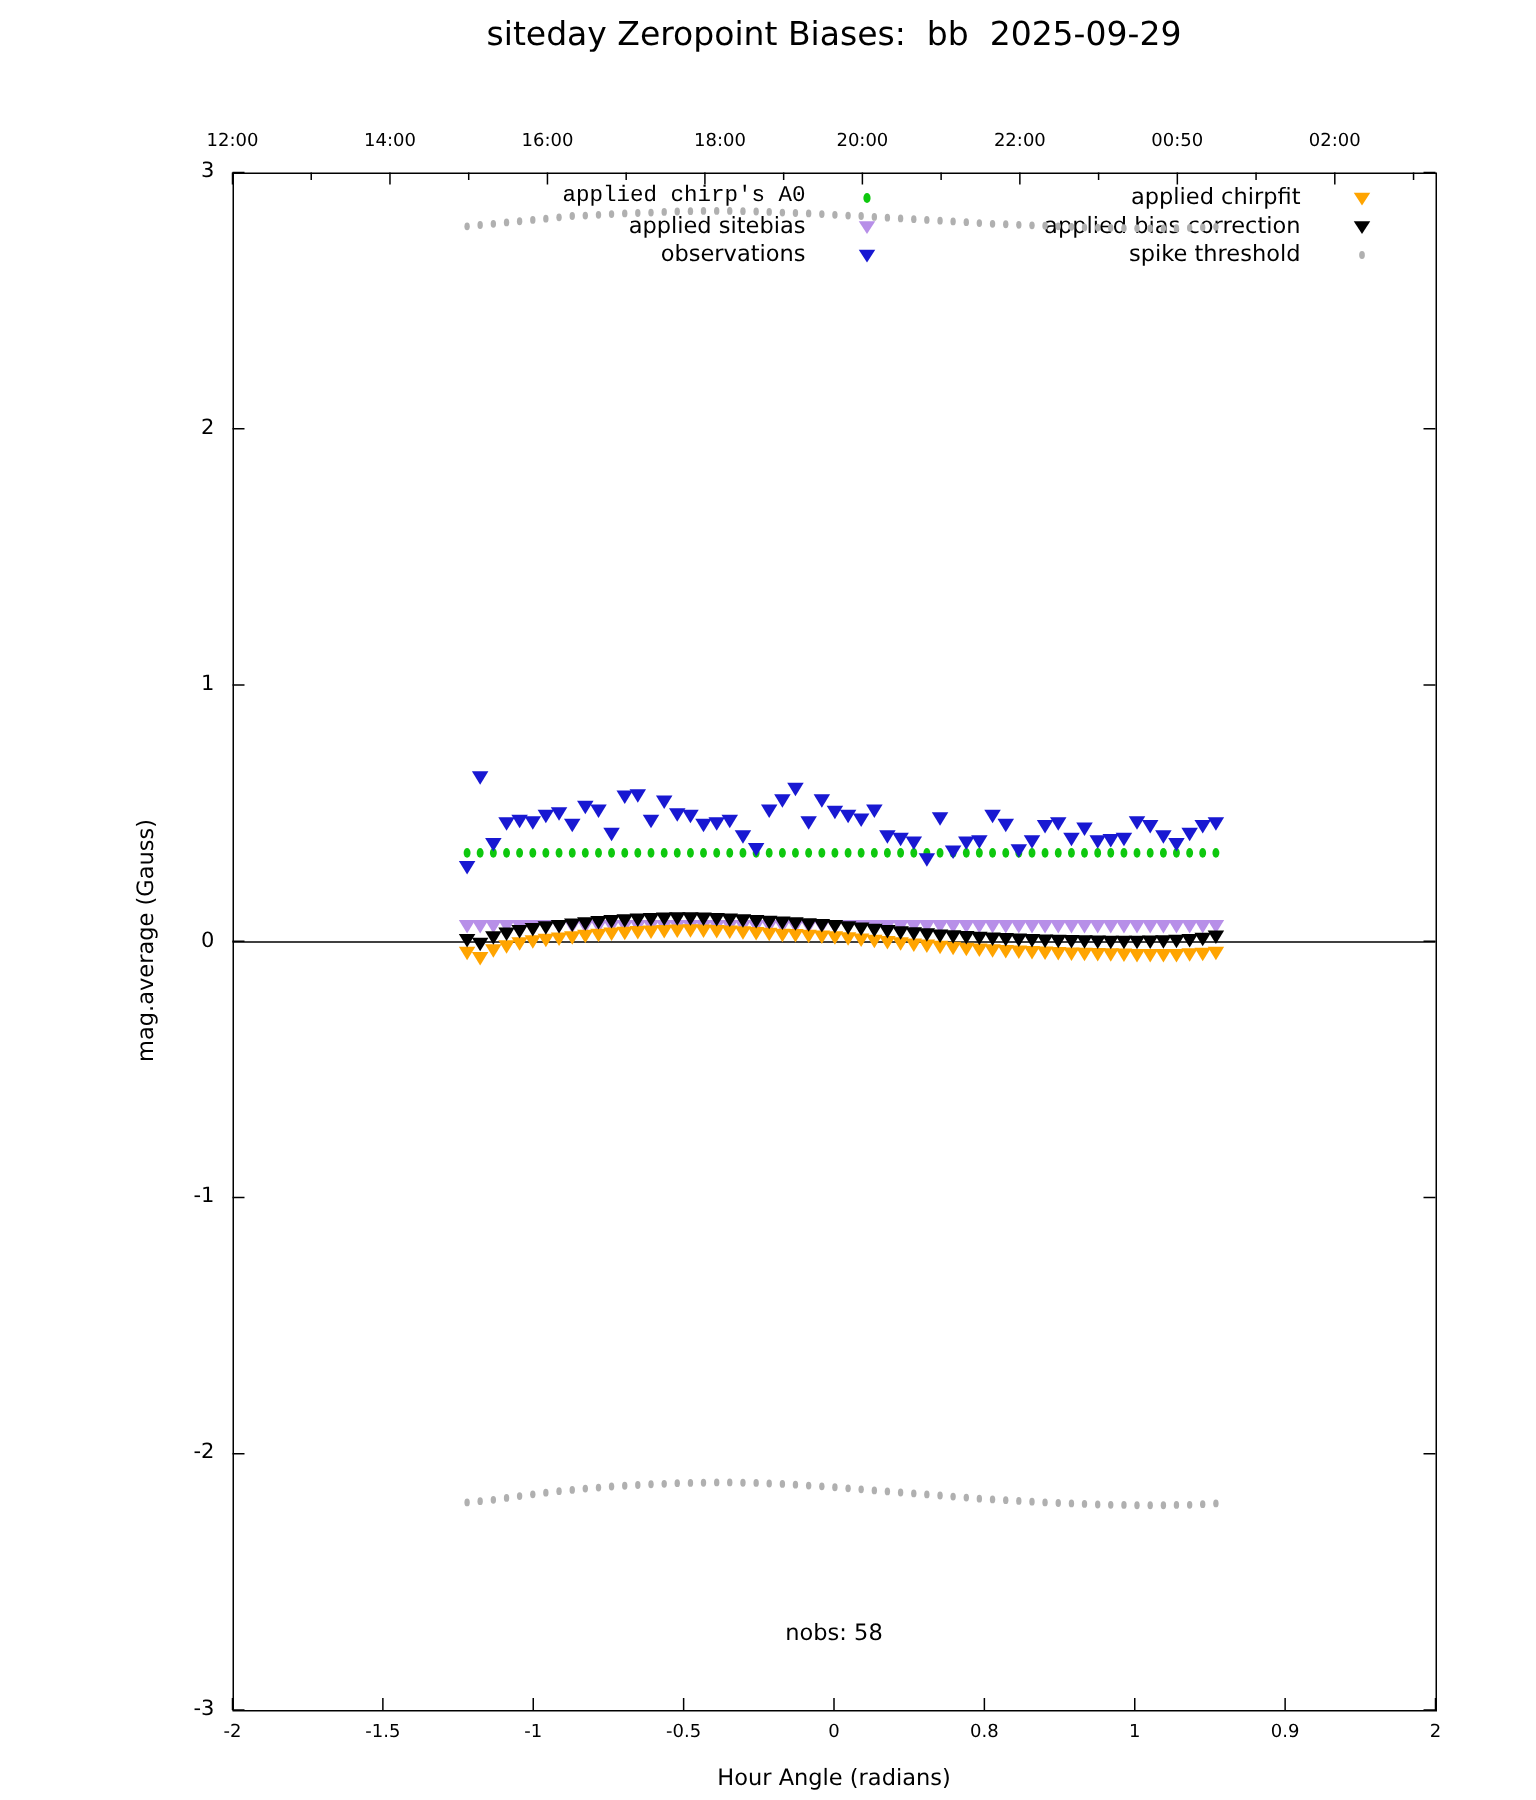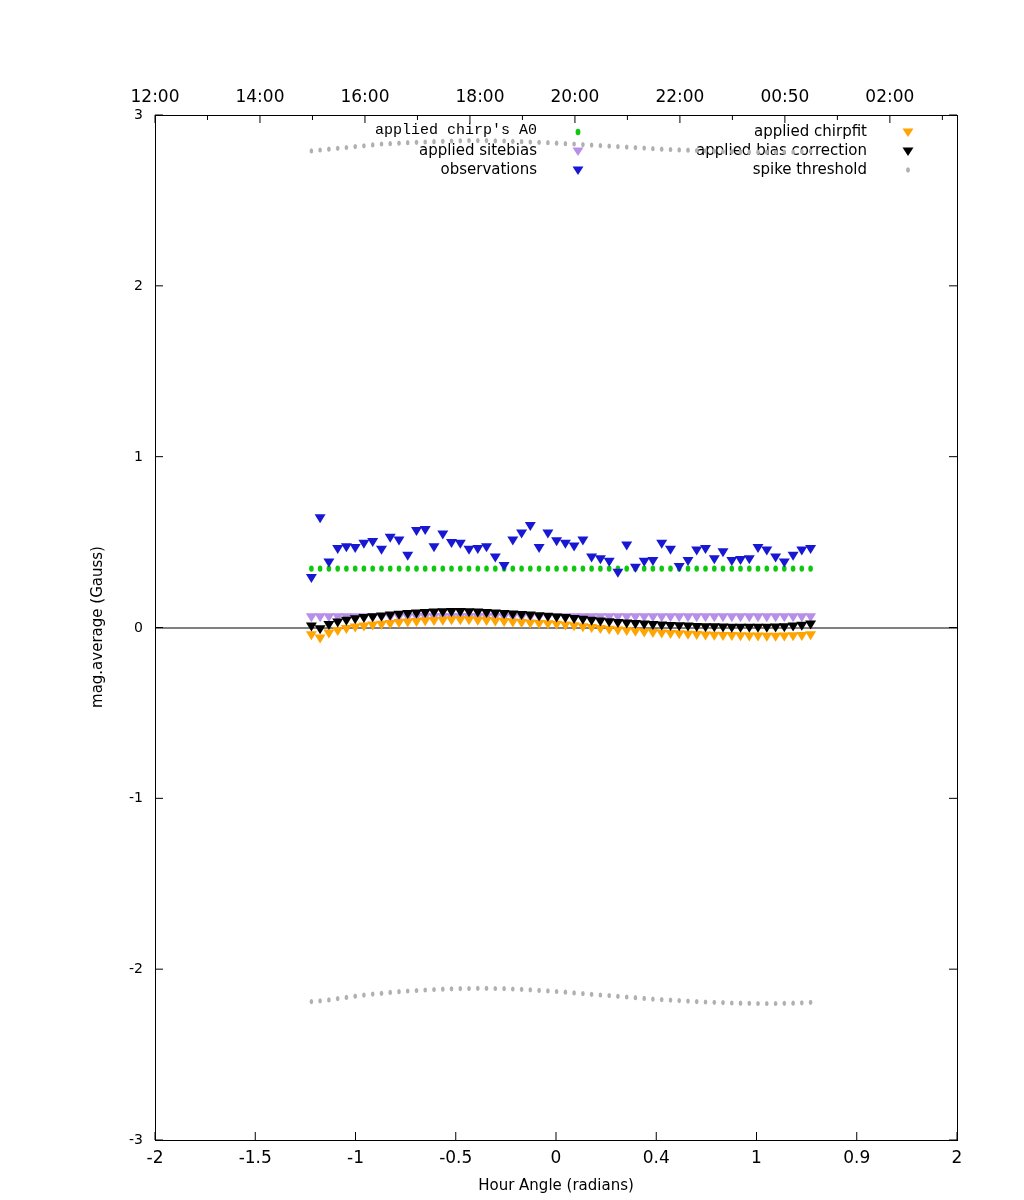--- a/index.html
+++ b/index.html
@@ -7,49 +7,51 @@
     position:relative;width:1024px;height:1200px;background:#ffffff;
     font-family:"DejaVu Sans",sans-serif;color:#000;overflow:hidden;
   }
   .abs{position:absolute;}
   #chart-title{left:156px;top:11px;width:800px;text-align:center;font-size:22px;white-space:pre;}
   #x2-label{left:156px;top:57px;width:800px;text-align:center;font-size:15px;}
   #x-label{left:156px;top:1176px;width:800px;text-align:center;font-size:15px;}
   #y-label{left:97px;top:627px;transform:translate(-50%,-50%) rotate(-90deg);white-space:nowrap;font-size:15px;}
   #nobs-text{left:256px;top:1079px;width:600px;text-align:center;font-size:15px;white-space:pre;}
   #ndiscarded-text{left:256px;top:1099px;width:600px;text-align:center;font-size:15px;white-space:pre;}
-  .tick-label{position:absolute;font-size:17px;text-align:center;width:60px;}
+  .tick-label{position:absolute;font-size:12px;text-align:center;width:60px;}
   .ytick-label{position:absolute;font-size:14px;text-align:right;width:45px;}
   .legend-label{position:absolute;font-size:15px;text-align:right;width:300px;white-space:pre;}
   .legend-marker{position:absolute;width:16px;height:16px;}
   #plot-svg{position:absolute;left:0;top:0;pointer-events:none;}
 </style>
 </head>
 <body>
 
 <div id="canvas">
+  <div id="chart-title" class="abs">siteday Zeropoint Biases:  bb  2025-09-29</div>
   <div id="y-label" class="abs">mag.average (Gauss)</div>
   <div id="x-label" class="abs">Hour Angle (radians)</div>
+  <div id="nobs-text" class="abs">nobs: 58</div>
   <div id="x2-ticks">
       <div class="tick-label" style="left: 125px; top: 86px;">12:00</div>
       <div class="tick-label" style="left: 229.982px; top: 86px;">14:00</div>
       <div class="tick-label" style="left: 334.963px; top: 86px;">16:00</div>
       <div class="tick-label" style="left: 450px; top: 86px;">18:00</div>
       <div class="tick-label" style="left: 544.926px; top: 86px;">20:00</div>
       <div class="tick-label" style="left: 649.908px; top: 86px;">22:00</div>
       <div class="tick-label" style="left: 754.889px; top: 86px;">00:50</div>
       <div class="tick-label" style="left: 859.871px; top: 86px;">02:00</div>
     </div>
   <div id="x-ticks">
       <div class="tick-label" style="left: 125px; top: 1147px;">-2</div>
       <div class="tick-label" style="left: 225.25px; top: 1147px;">-1.5</div>
       <div class="tick-label" style="left: 325.5px; top: 1147px;">-1</div>
       <div class="tick-label" style="left: 425.75px; top: 1147px;">-0.5</div>
       <div class="tick-label" style="left: 526px; top: 1147px;">0</div>
-      <div class="tick-label" style="left: 626.25px; top: 1147px;">0.4</div>
+      <div class="tick-label" style="left: 626.25px; top: 1147px;">0.8</div>
       <div class="tick-label" style="left: 726.5px; top: 1147px;">1</div>
       <div class="tick-label" style="left: 826.75px; top: 1147px;">0.9</div>
       <div class="tick-label" style="left: 927px; top: 1147px;">2</div>
     </div>
   <div id="y-ticks">
       <div class="ytick-label" style="left: 98px; top: 106px;">3</div>
       <div class="ytick-label" style="left: 98px; top: 276.833px;">2</div>
       <div class="ytick-label" style="left: 98px; top: 447.667px;">1</div>
       <div class="ytick-label" style="left: 98px; top: 618.5px;">0</div>
       <div class="ytick-label" style="left: 98px; top: 789.333px;">-1</div>

